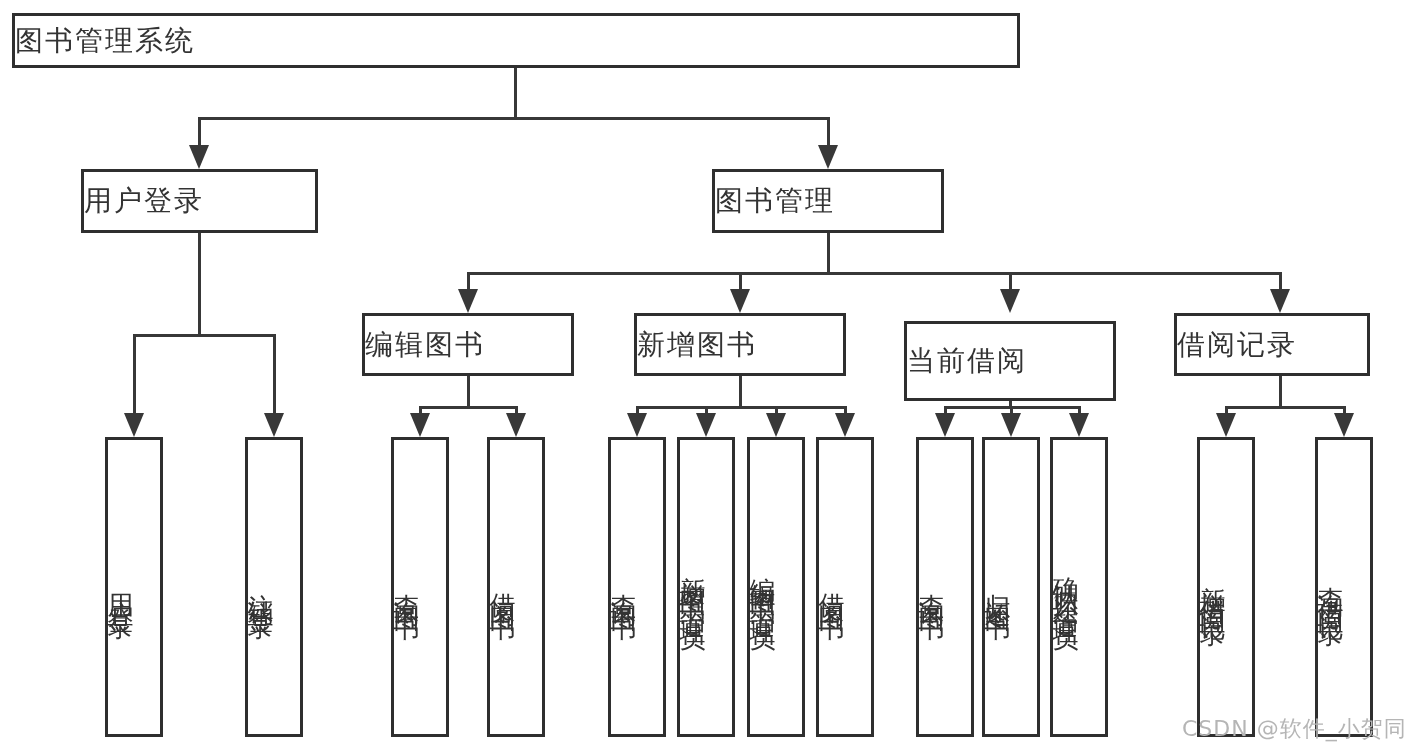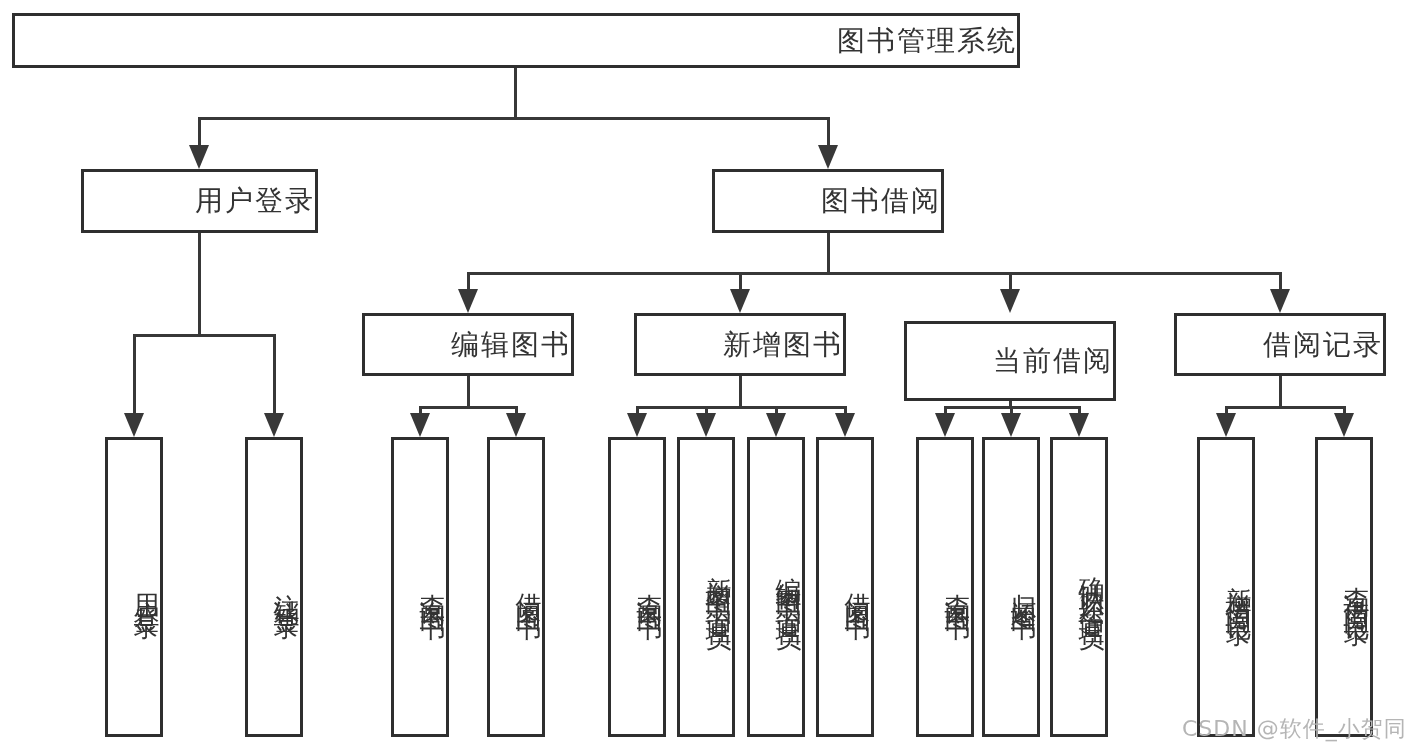--- a/index.html
+++ b/index.html
@@ -3,21 +3,21 @@
 <meta charset="utf-8">
 <style>
   * { margin:0; padding:0; box-sizing:border-box; }
   html,body { background:#fff; font-family:"DejaVu Sans", sans-serif; }
   .canvas{
     position:relative; width:1405px; height:747px;
     background:var(--bg,#ffffff); overflow:hidden; color:var(--text,#333333);
   }
   .node{
     position:absolute; border:3px solid var(--border,#2f2f2f); background:#fff;
-    display:flex; align-items:center; justify-content:flex-end;
+    display:flex; align-items:center; justify-content:flex-start;
     font-size:28px; letter-spacing:2px; color:var(--text,#333333); z-index:2;
   }
   .node.leaf{ font-size:26px; }
   .node.leaf .vtext{
     writing-mode:vertical-rl; text-orientation:mixed;
     letter-spacing:7px; line-height:1;
   }
   .vl,.hl{ position:absolute; background:var(--line,#383838); z-index:1; }
   .vl{ width:3px; } .hl{ height:3px; }
   .arrow{
@@ -99,33 +99,33 @@
   </div>
 
   <div class="node" style="left:12px;top:13px;width:1008px;height:55px">
     <span>图书管理系统</span>
   </div>
 
   <div class="node" style="left:81px;top:169px;width:237px;height:64px">
     <span>用户登录</span>
   </div>
   <div class="node" style="left:712px;top:169px;width:232px;height:64px">
-    <span>图书借阅</span>
+    <span>图书管理</span>
   </div>
 
   <div class="node" style="left:362px;top:313px;width:212px;height:63px">
     <span>编辑图书</span>
   </div>
   <div class="node" style="left:634px;top:313px;width:212px;height:63px">
     <span>新增图书</span>
   </div>
   <div class="node" style="left:904px;top:321px;width:212px;height:80px">
     <span>当前借阅</span>
   </div>
-  <div class="node" style="left:1174px;top:313px;width:212px;height:63px">
+  <div class="node" style="left:1174px;top:313px;width:196px;height:63px">
     <span>借阅记录</span>
   </div>
 
   <div class="node leaf" style="left:105px;top:437px;width:58px;height:300px">
     <span class="vtext">用户登录</span>
   </div>
   <div class="node leaf" style="left:245px;top:437px;width:58px;height:300px">
     <span class="vtext">注销登录</span>
   </div>
 

